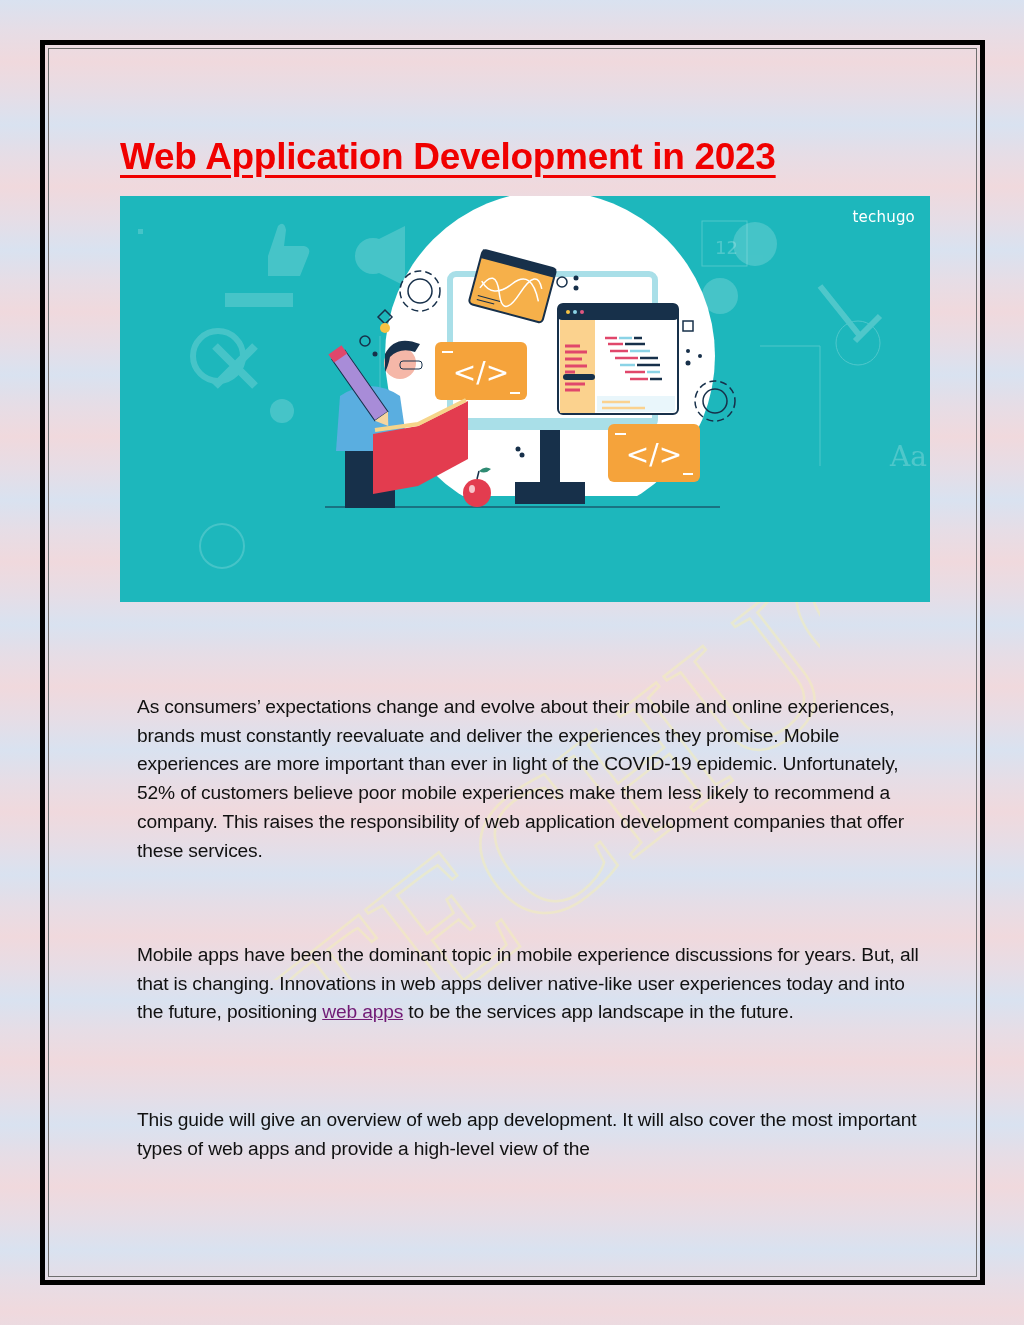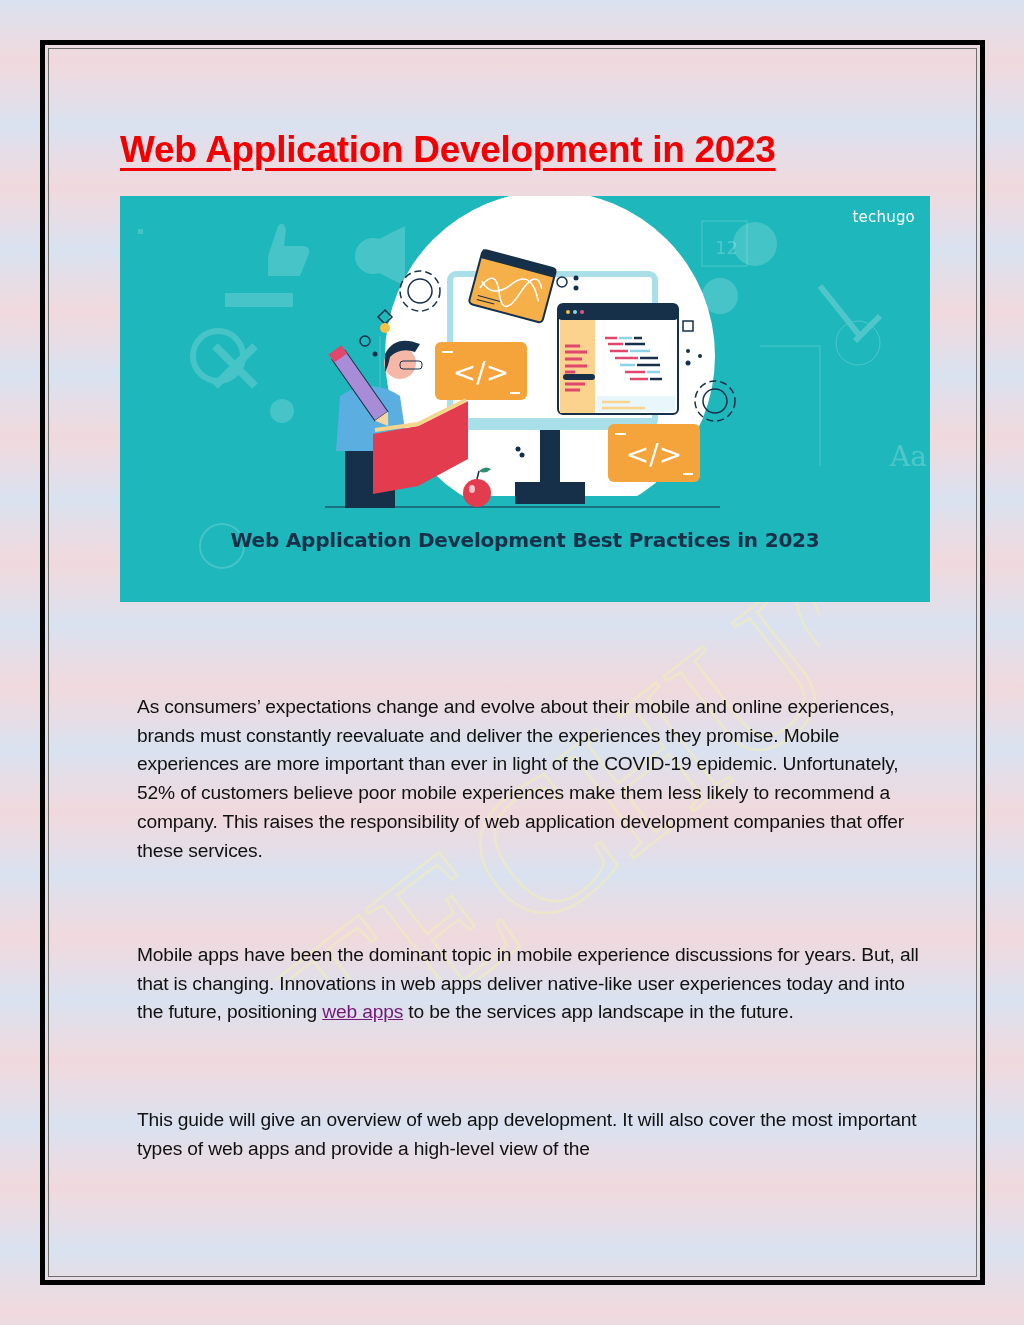--- a/index.html
+++ b/index.html
@@ -15,21 +15,21 @@
   }
   .frame-inner {
     position: absolute; left: 3px; top: 3px; right: 3px; bottom: 3px;
     border: 1px solid #6e6e6e;
   }
   .watermark {
     position: absolute; left: 120px; top: 560px; width: 700px; height: 420px;
     pointer-events: none; opacity: 0.55;
   }
   .page-title {
-    position: absolute; left: 120px; top: 129px; margin: 0;
+    position: absolute; left: 120px; top: 136px; margin: 0;
     font-family: "Liberation Sans", sans-serif; font-weight: bold;
     font-size: 37px; color: #f00000; text-decoration: underline;
     text-decoration-thickness: 3px; text-underline-offset: 6px;
     letter-spacing: -0.3px; white-space: nowrap;
   }
   .hero {
     position: absolute; left: 120px; top: 196px; width: 810px; height: 406px;
     background: #1db7bc; overflow: hidden;
   }
   .hero svg { position: absolute; left: 0; top: 0; }
@@ -205,20 +205,19 @@
     </g>
 
     <g>
       <circle cx="357" cy="297" r="14" fill="#e33c4f"></circle>
       <path d="M357 283 l2 -8" stroke="#17304a" stroke-width="1.5"></path>
       <path d="M359 275 q6 -6 12 -2 q-6 6 -12 2z" fill="#2f8b73"></path>
       <ellipse cx="352" cy="293" rx="3" ry="4" fill="#ffffff" opacity="0.7"></ellipse>
     </g>
   </svg>
   <div class="hero-logo">techugo</div>
-  <div class="hero-caption">Web Application Development Best Practices in 2023</div>
 </div>
 
 <p class="para" style="top:677px;">As consumers’ expectations change and evolve about their mobile and online experiences, brands must constantly reevaluate and deliver the experiences they promise. Mobile experiences are more important than ever in light of the COVID-19 epidemic. Unfortunately, 52% of customers believe poor mobile experiences make them less likely to recommend a company. This raises the responsibility of web application development companies that offer these services.</p>
 
 <p class="para" style="top:925px;"><span>Mobile apps have been the dominant topic in mobile experience discussions for years. But, all that is changing. Innovations in web apps deliver native-like user experiences today and into the future, positioning </span><a>web apps</a><span> to be the services app landscape in the future.</span></p>
 
 <p class="para" style="top:1090px;">This guide will give an overview of web app development. It will also cover the most important types of web apps and provide a high-level view of the</p>
 
 </body></html>

